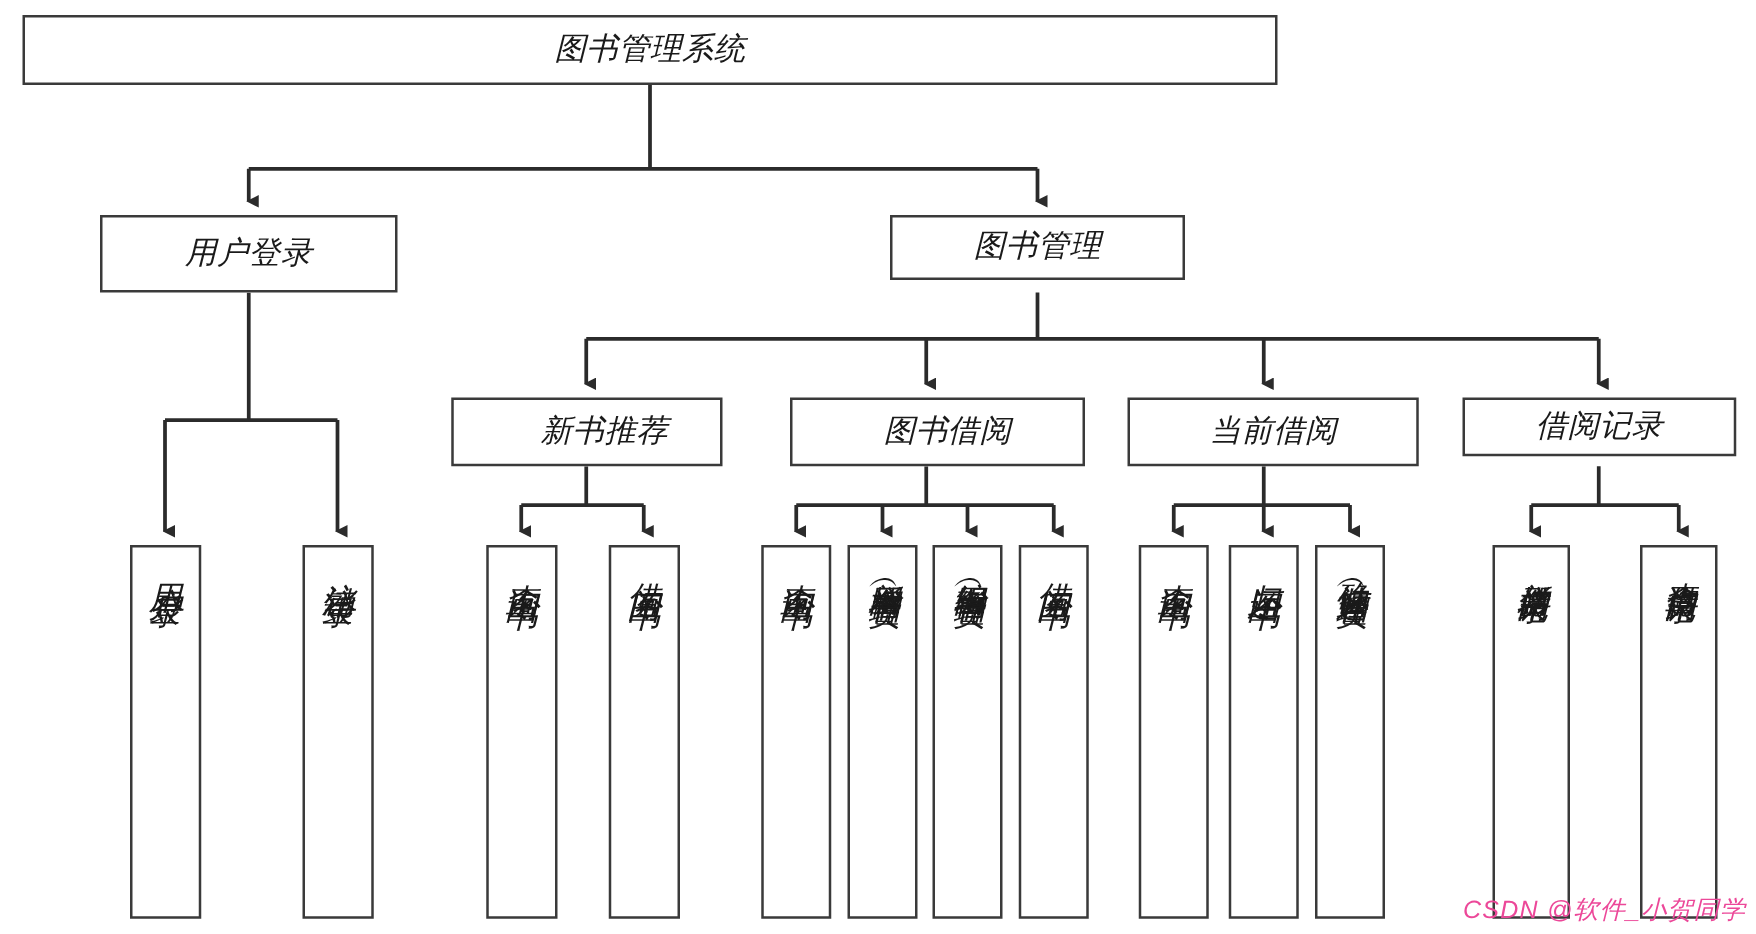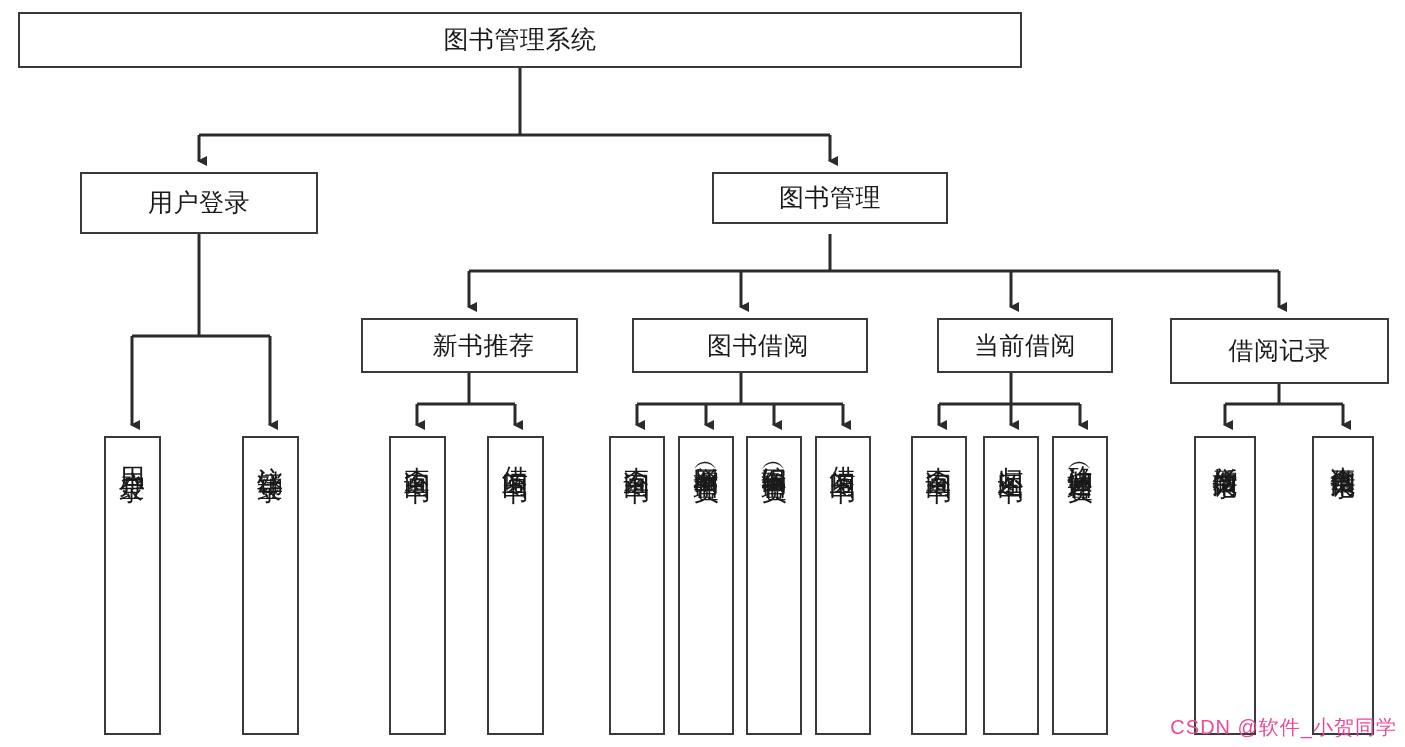--- a/index.html
+++ b/index.html
@@ -11,20 +11,21 @@
   body {
     font-family: "Liberation Sans", "DejaVu Sans", sans-serif;
     color: #1a1a1a;
   }
   #canvas {
     position: relative;
     width: 1405px;
     height: 747px;
     background: #ffffff;
     overflow: hidden;
+    font-style: italic;
   }
   #edges {
     position: absolute;
     left: 0;
     top: 0;
     width: 1405px;
     height: 747px;
     pointer-events: none;
   }
   .node {
@@ -124,22 +125,22 @@
       </g>
   </svg>
 
   <div class="node root horiz" style="left: 18px; top: 12px; width: 1004px; height: 56px;">图书管理系统</div>
 
   <div class="node horiz" style="left: 80px; top: 172px; width: 238px; height: 62px;">用户登录</div>
   <div class="node horiz" style="left: 712px; top: 172px; width: 236px; height: 52px;">图书管理</div>
 
   <div class="node horiz" style="left: 361px; top: 318px; width: 217px; height: 55px; padding-left: 28px;">新书推荐</div>
   <div class="node horiz" style="left: 632px; top: 318px; width: 236px; height: 55px; padding-left: 16px;">图书借阅</div>
-  <div class="node horiz" style="left: 937px; top: 318px; width: 176px; height: 55px;">当前借阅</div>
-  <div class="node horiz" style="left: 1170px; top: 318px; width: 219px; height: 66px;">借阅记录</div>
+  <div class="node horiz" style="left: 902px; top: 318px; width: 233px; height: 55px;">当前借阅</div>
+  <div class="node horiz" style="left: 1170px; top: 318px; width: 219px; height: 47px;">借阅记录</div>
 
   <div class="node vert" style="left: 104px; top: 436px; width: 57px; height: 299px;">
     <span class="vlabel">用户登录</span>
   </div>
   <div class="node vert" style="left: 242px; top: 436px; width: 57px; height: 299px;">
     <span class="vlabel">注销登录</span>
   </div>
   <div class="node vert" style="left: 389px; top: 436px; width: 57px; height: 299px;">
     <span class="vlabel">查询图书</span>
   </div>

